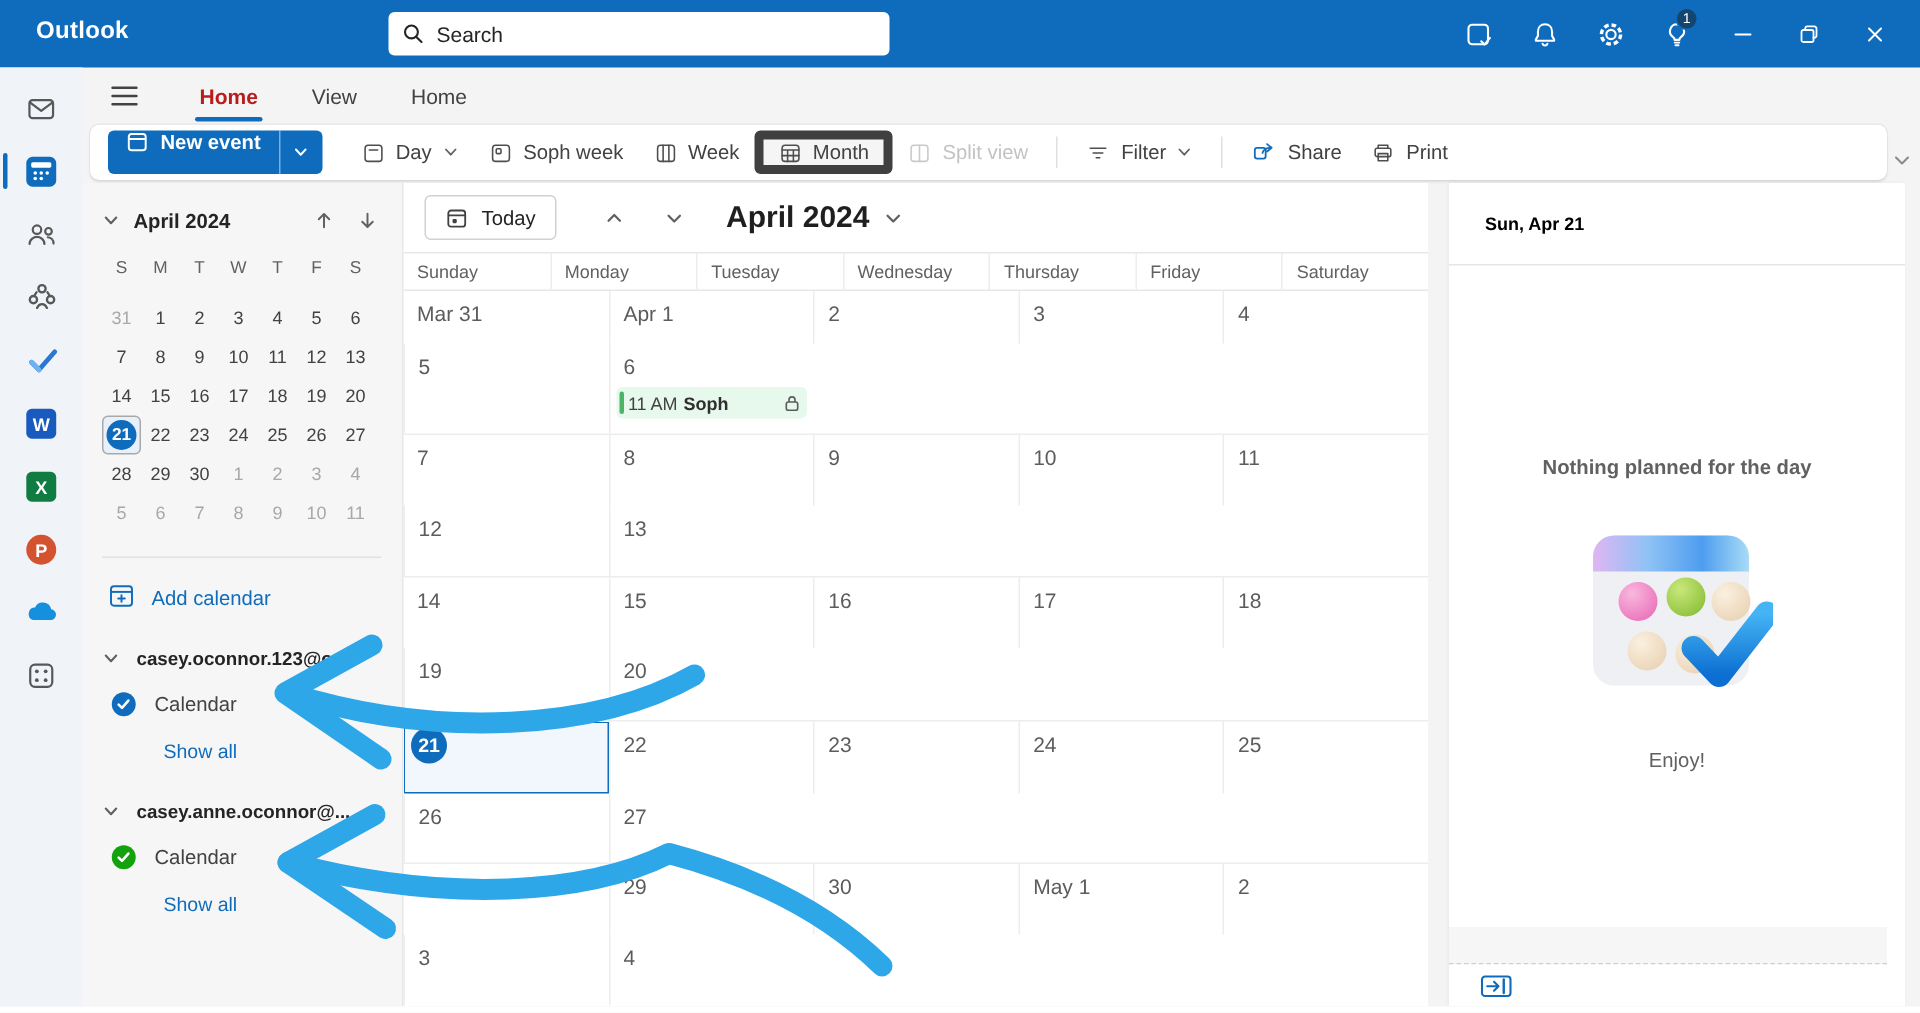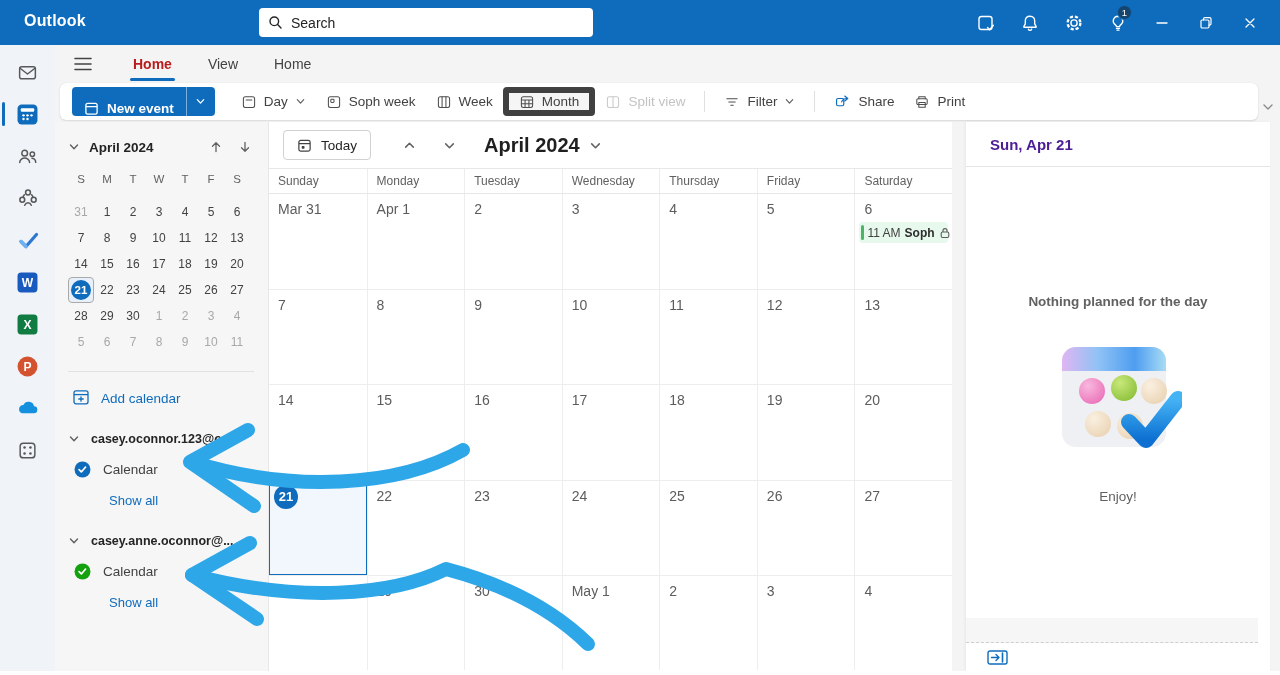--- a/index.html
+++ b/index.html
@@ -25,21 +25,21 @@
   
   .tabsrow{position:absolute;left:55px;top:48px;right:0;height:32px;display:flex;align-items:center}
   .hamburger{margin-left:13px;width:30px;height:28px;display:flex;align-items:center;justify-content:center;cursor:pointer}
   .tab{font-size:14px;color:#424242;margin-left:34px;position:relative;cursor:pointer;padding:2px 1px}
   .tab.active{font-weight:bold;color:#b91c1c}
   .tab.active::after{content:"";position:absolute;left:-2px;right:-2px;bottom:-7px;height:3px;border-radius:2px;background:#0f6cbd}
 
   
   .toolbar{position:absolute;left:60px;top:83px;width:1198px;height:37px;background:#fff;border-radius:6px;box-shadow:0 1px 2px rgba(0,0,0,.10),0 0 1px rgba(0,0,0,.14);display:flex;align-items:center;padding:0 8px}
   .newevent{display:flex;height:29px;background:#0f6cbd;border-radius:4px;color:#fff;margin:0 16px 0 4px;overflow:hidden}
-  .ne-main{display:flex;align-items:flex-end;gap:8px;padding:0 12px;font-size:13.5px;font-weight:bold;cursor:pointer}
+  .ne-main{display:flex;align-items:flex-start;gap:8px;padding:0 12px;font-size:13.5px;font-weight:bold;cursor:pointer}
   .ne-split{width:29px;display:flex;align-items:center;justify-content:center;border-left:1px solid rgba(255,255,255,.45);cursor:pointer}
   .tbtn{display:flex;align-items:center;gap:7px;height:29px;padding:0 10px;font-size:13.5px;color:#424242;border-radius:4px;cursor:pointer;white-space:nowrap}
   .tbtn .ico{stroke:#4e4e4e;fill:none;stroke-width:1.3;stroke-linecap:round;stroke-linejoin:round}
   .tbtn.selected{border:6px solid #404040;background:#f5f5f5}
   .tbtn.disabled{color:#c3c3c3}
   .tbtn.disabled .ico{stroke:#c9c9c9}
   .vsep{width:1px;height:21px;background:#e0e0e0;margin:0 9px}
   .chev{stroke:#616161;fill:none;stroke-width:1.3;stroke-linecap:round;stroke-linejoin:round}
   .ribbon-collapse{position:absolute;right:4px;top:99px;width:16px;height:16px;cursor:pointer}
 
@@ -68,34 +68,34 @@
   .gridpane{position:absolute;left:268px;top:122px;bottom:0;width:684px;background:#fff;border-left:1px solid #e7e7e7}
   .grid-head{height:46px;display:flex;align-items:center;padding-left:14px}
   .today-btn{display:flex;align-items:center;gap:9px;height:30px;padding:0 13px;border:1px solid #d1d1d1;border-radius:4px;background:#fff;font-size:13.5px;color:#242424;cursor:pointer}
   .gnav{display:flex;gap:27px;margin-left:32px}
   .gnav span{cursor:pointer;display:flex}
   .gtitle{margin-left:28px;font-size:20px;font-weight:bold;color:#1f1f1f;display:flex;align-items:center;gap:9px;cursor:pointer}
   .dowrow{height:26px;display:grid;grid-template-columns:repeat(7,1fr);border-top:1px solid #e7e7e7;border-bottom:1px solid #e7e7e7}
   .dow{display:flex;align-items:center;padding-left:9px;font-size:12px;color:#616161;border-left:1px solid #ededed}
   .dow:first-child{border-left:none}
   .mrows{display:grid;grid-template-rows:repeat(5,1fr);height:476px}
-  .grow{display:grid;grid-template-columns:repeat(7,1fr);border-top:1px solid #ededed}
+  .grow{display:grid;grid-template-columns:repeat(5,1fr);border-top:1px solid #ededed}
   .grow:first-child{border-top:none}
   .gcell{border-left:1px solid #ededed;position:relative;cursor:pointer;overflow:hidden}
   .gcell:first-child{border-left:none}
   .gcell.sel{background:#f1f7fd;box-shadow:inset 0 0 0 1px #0f6cbd}
   .glabel{display:inline-block;margin:7px 0 0 9px;font-size:14px;color:#5c5c5c}
   .glabel.gsel{width:24px;height:24px;margin:4px 0 0 5px;border-radius:50%;background:#0f6cbd;color:#fff;font-size:13px;font-weight:bold;display:inline-flex;align-items:center;justify-content:center}
   .event{margin:4px 4px 0 4px;height:21px;background:#e7f8ed;border-radius:4px;display:flex;align-items:center;gap:4px;padding:0 4px 0 8px;position:relative;font-size:12px;color:#424242;white-space:nowrap;cursor:pointer}
   .event::before{content:"";position:absolute;left:2px;top:3px;bottom:3px;width:3px;border-radius:2px;background:#4cb467}
   .ev-title{font-weight:bold;color:#2f2f2f}
 
   
   .panel{position:absolute;left:966px;top:122px;bottom:0;width:304px;background:#fff;box-shadow:-1px 0 3px rgba(0,0,0,.05)}
-  .p-head{height:45px;border-bottom:1px solid #e5e5e5;display:flex;align-items:center;padding-left:24px;font-size:15px;font-weight:bold;color:#4c1d95}
+  .p-head{height:55px;border-bottom:1px solid #e5e5e5;display:flex;align-items:center;padding-left:24px;font-size:12px;font-weight:bold;color:#000000}
   .p-empty{margin-top:127px;text-align:center;font-size:13.5px;font-weight:bold;color:#616161}
   .p-illus{display:block;margin:30px auto 0}
   .p-enjoy{margin-top:30px;text-align:center;font-size:13.5px;color:#616161}
   .p-scrollend{position:absolute;left:0;right:12px;bottom:28px;height:25px;background:#f6f6f6;border-bottom:1px dashed #cfcfcf}
   .p-foot{position:absolute;left:0;right:0;bottom:0;height:28px;background:#fff;display:flex;align-items:center;padding-left:21px}
   .p-foot .pf-ico{cursor:pointer;display:flex}
 
   
   .arrows{position:absolute;inset:0;pointer-events:none;z-index:60}
 </style>

